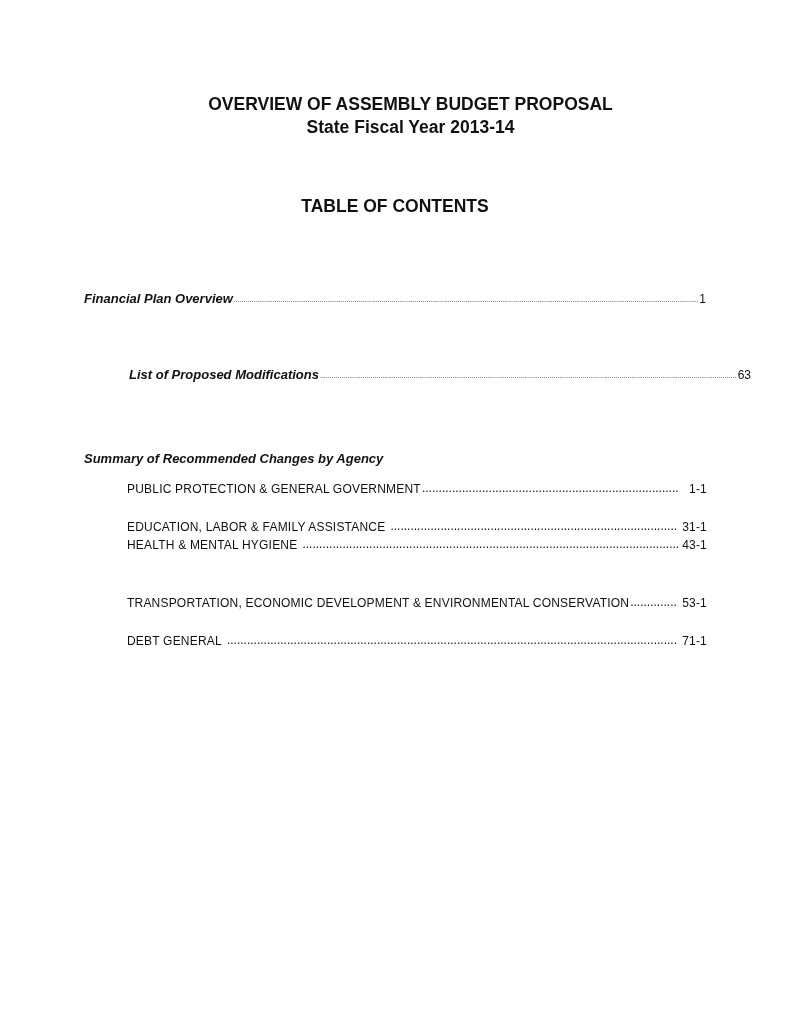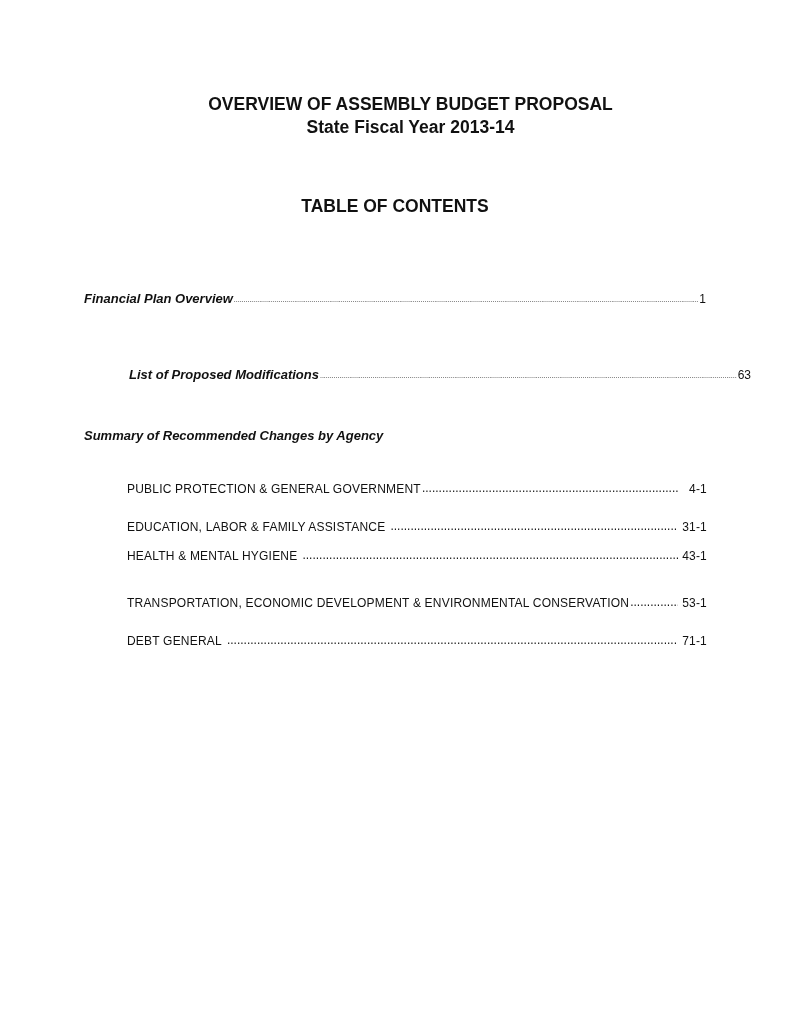--- a/index.html
+++ b/index.html
@@ -69,21 +69,21 @@
     }
     .main-row .leader {
       font-size: 7px;
       letter-spacing: 0;
     }
     .main-row .page-num { font-size: 12px; }
 
     .section-heading {
       position: absolute;
       left: 84px;
-      top: 428px;
+      top: 451px;
       font-weight: bold;
       font-style: italic;
       font-size: 13px;
     }
 
     .sub-row {
       left: 127px;
       width: 580px;
       font-size: 12px;
       letter-spacing: 0.2px;
@@ -113,30 +113,30 @@
     <span class="label">List of Proposed Modifications</span>
     <span class="leader"></span>
     <span class="page-num">63</span>
   </div>
 
   <div class="section-heading">Summary of Recommended Changes by Agency</div>
 
   <div class="toc-row sub-row" style="top:482px;">
     <span class="label">PUBLIC PROTECTION &amp; GENERAL GOVERNMENT</span>
     <span class="leader"></span>
-    <span class="page-num" style="padding-left:10px;">4-1</span>
+    <span class="page-num" style="padding-left:10px;">1-1</span>
   </div>
 
   <div class="toc-row sub-row" style="top:520px;">
     <span class="label">EDUCATION, LABOR &amp; FAMILY ASSISTANCE</span>
     <span class="leader" style="margin-left:5px;"></span>
     <span class="page-num">31-1</span>
   </div>
 
-  <div class="toc-row sub-row" style="top:549px;">
+  <div class="toc-row sub-row" style="top:538px;">
     <span class="label">HEALTH &amp; MENTAL HYGIENE</span>
     <span class="leader" style="margin-left:5px;"></span>
     <span class="page-num">43-1</span>
   </div>
 
   <div class="toc-row sub-row" style="top:596px;">
     <span class="label">TRANSPORTATION, ECONOMIC DEVELOPMENT &amp; ENVIRONMENTAL CONSERVATION</span>
     <span class="leader"></span>
     <span class="page-num">53-1</span>
   </div>

